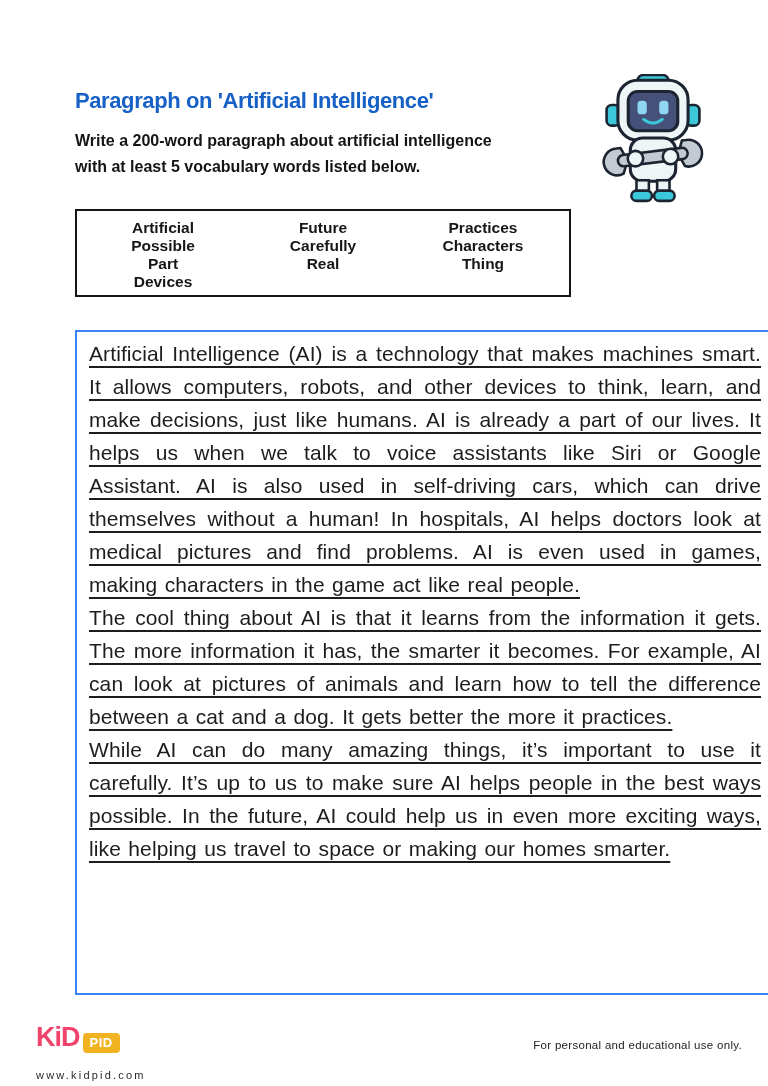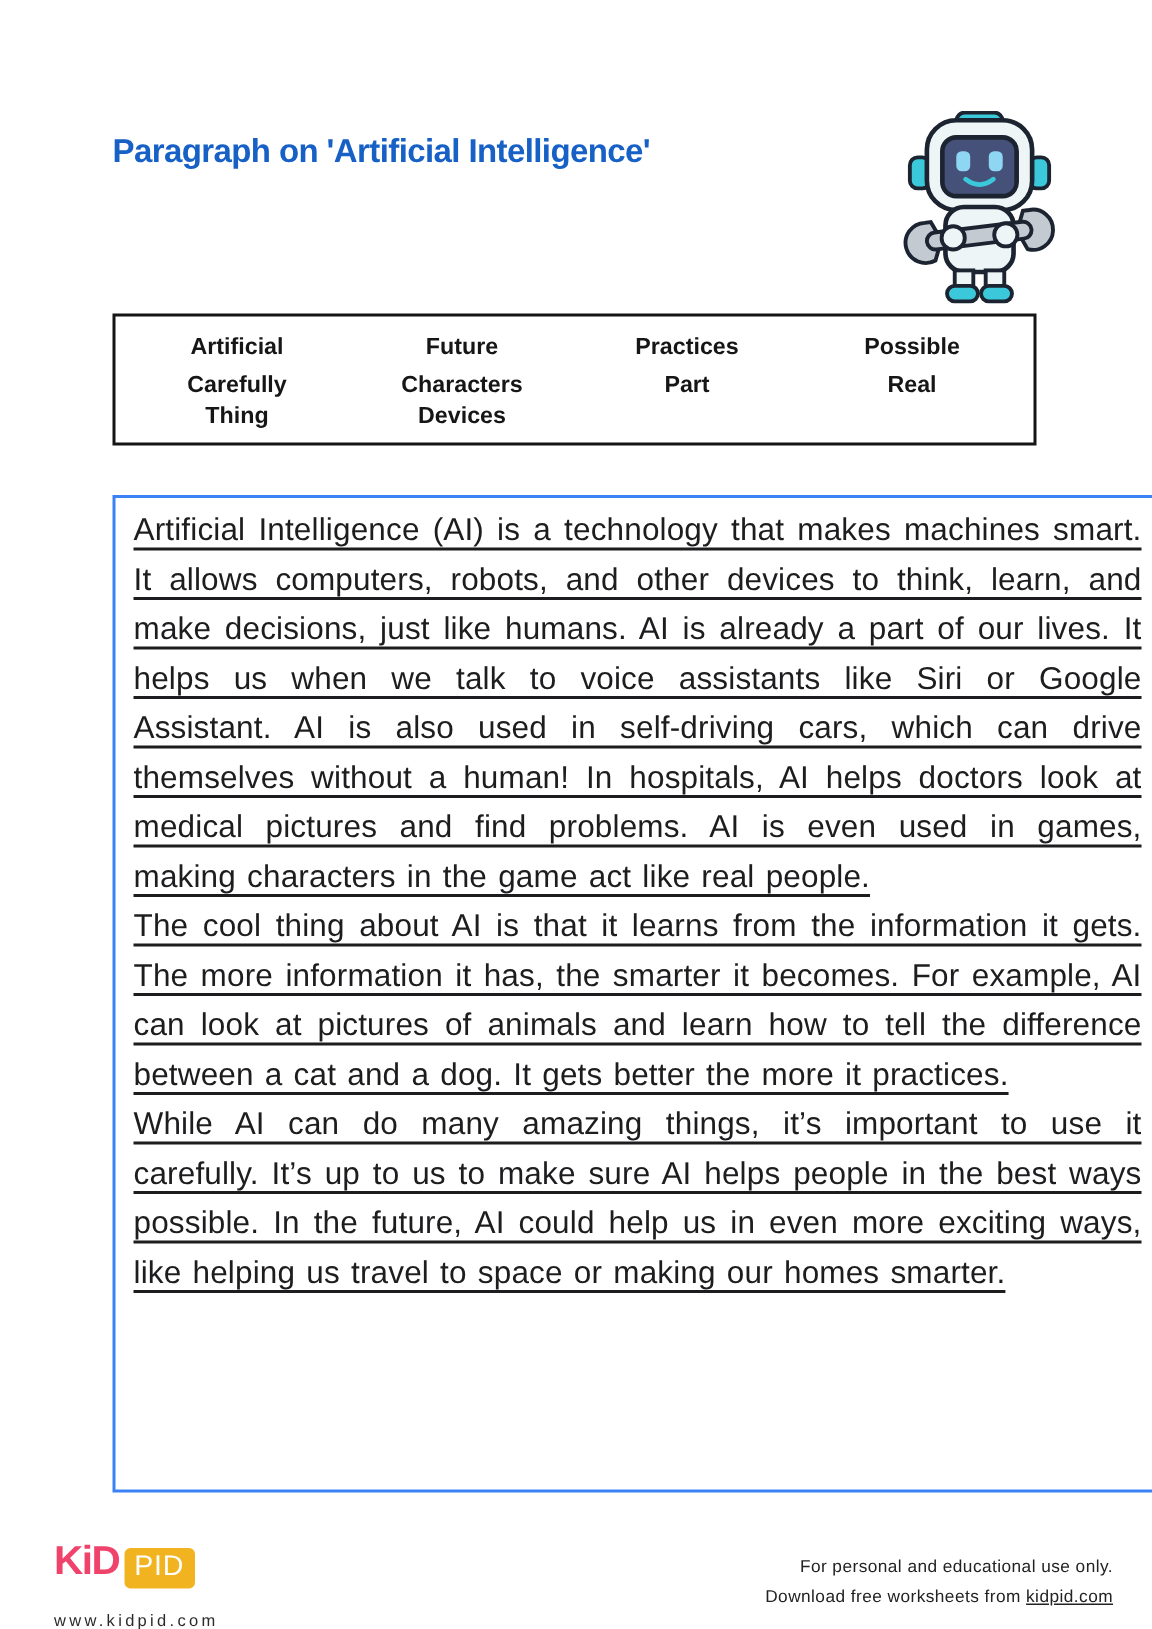--- a/index.html
+++ b/index.html
@@ -34,24 +34,24 @@
   
   .robot {
     position: absolute; left: 601px; top: 74px;
     width: 104px; height: 130px;
   }
   .robot svg { width: 100%; height: 100%; }
 
   
   .vocab-box {
     position: absolute; left: 75px; top: 209px;
-    width: 616px; height: 88px;
+    width: 496px; height: 88px;
     border: 2px solid #151515;
     display: grid;
-    grid-template-columns: repeat(4, 1fr);
+    grid-template-columns: repeat(3, 1fr);
     grid-template-rows: 1fr 1fr;
     align-items: center;
     justify-items: center;
     padding: 8px 6px;
   }
   .vocab-word {
     font-weight: bold;
     font-size: 15.5px;
     color: #161616;
   }
@@ -82,21 +82,21 @@
     display: flex; flex-direction: column; align-items: flex-start;
   }
   .logo-row { display: flex; align-items: center; gap: 3px; }
   .logo-kid {
     color: #F0436C; font-weight: bold; font-size: 27px;
     letter-spacing: -1px;
     font-family: "Liberation Sans", sans-serif;
   }
   .logo-pid {
     background: #F2B321; color: #ffffff;
-    font-weight: normal; font-size: 19px;
+    font-weight: bold; font-size: 13px;
     padding: 2px 7px 3px 7px; border-radius: 4px;
     letter-spacing: 0.5px;
     margin-top: 10px;
   }
   .logo-site {
     margin-top: 16px;
     font-size: 11px; letter-spacing: 2.2px; color: #2a2a2a;
   }
   .footer-notice {
     position: absolute; right: 26px; top: 1035px;
@@ -112,20 +112,24 @@
     cursor: pointer;
   }
 </style>
 </head>
 <body>
 
 <div class="page">
 
   <div class="header">
     <h1 class="title">Paragraph on 'Artificial Intelligence'</h1>
+    <div class="subtitle">
+      <div>Write a 200-word paragraph about artificial intelligence</div>
+      <div>with at least 5 vocabulary words listed below.</div>
+    </div>
   </div>
 
   <div class="robot">
     <svg viewBox="0 0 100 126" xmlns="http://www.w3.org/2000/svg">
 
       <rect x="5" y="30" width="13" height="20" rx="5" fill="#3BC8DB" stroke="#1b2430" stroke-width="2.5"></rect>
       <rect x="82" y="30" width="13" height="20" rx="5" fill="#3BC8DB" stroke="#1b2430" stroke-width="2.5"></rect>
 
       <rect x="35" y="1" width="30" height="11" rx="5.5" fill="#3BC8DB" stroke="#1b2430" stroke-width="2.5"></rect>
 
@@ -179,16 +183,15 @@
   <div class="footer-logo">
     <div class="logo-row">
       <span class="logo-kid">KiD</span>
       <span class="logo-pid">PID</span>
     </div>
     <div class="logo-site">www.kidpid.com</div>
   </div>
 
   <div class="footer-notice">
     <div>For personal and educational use only.</div>
-    <div><span>Download free worksheets from </span><span class="footer-link">kidpid.com</span></div>
   </div>
 
 </div>
 
 </body></html>

